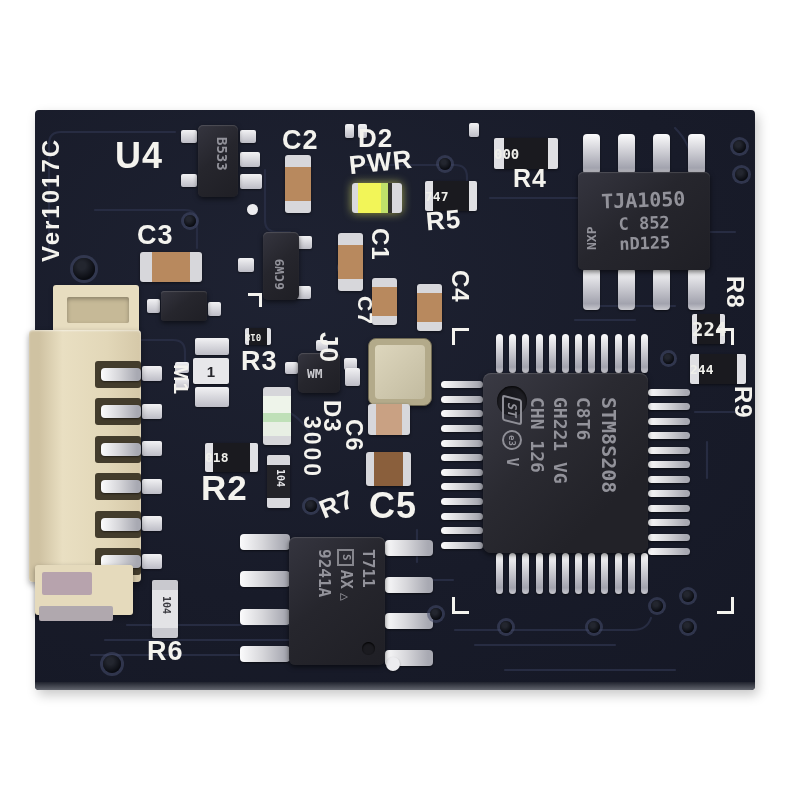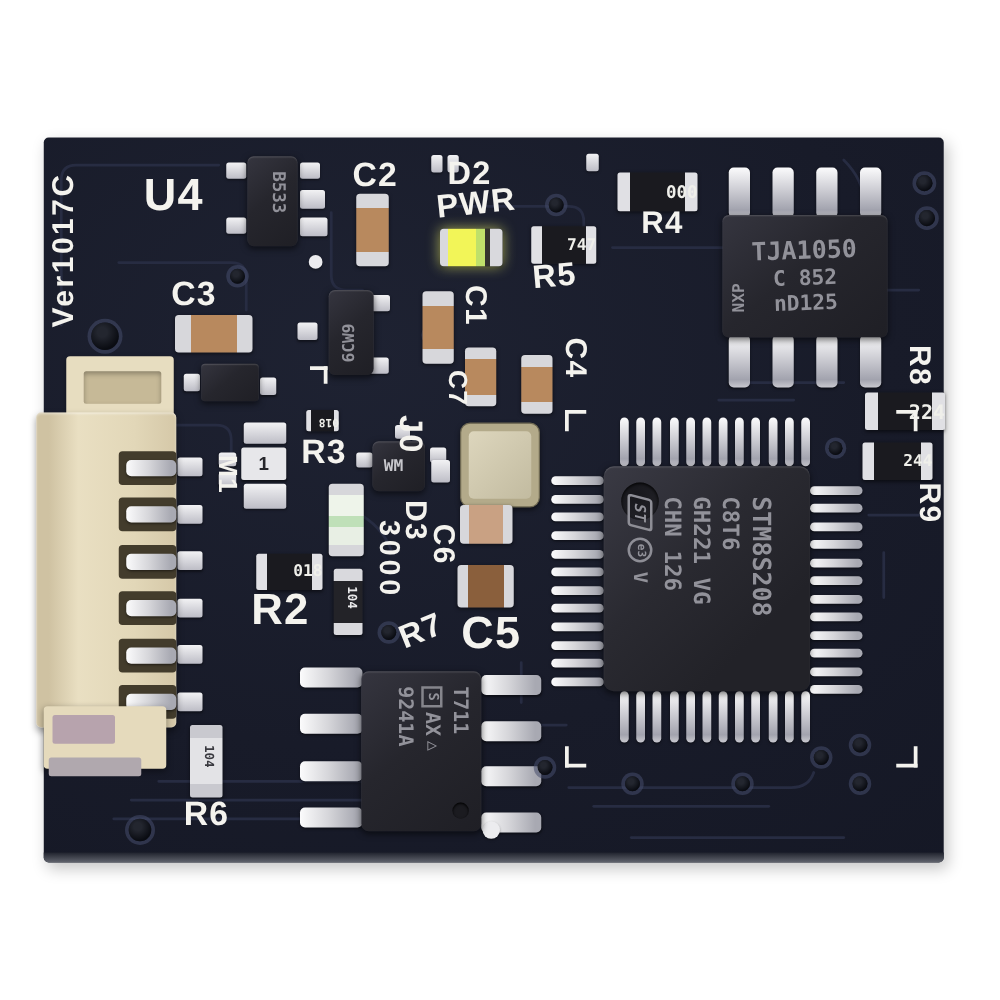--- a/index.html
+++ b/index.html
@@ -25,21 +25,21 @@
     border-radius:4px;box-shadow:0 1px 2px rgba(0,0,0,.5);}
   .pinrow{position:absolute;display:flex;justify-content:space-between;z-index:2;}
   .pinrow.v{flex-direction:column;}
   .padsq{position:absolute;z-index:2;background:linear-gradient(180deg,#f2f2f4,#bdbdc6);
     border-radius:2px;box-shadow:0 1px 2px rgba(0,0,0,.45);}
   .padf{background:linear-gradient(180deg,#f2f2f4,#bdbdc6);border-radius:2px;box-shadow:0 1px 2px rgba(0,0,0,.45);}
   .capv{position:absolute;z-index:3;border-radius:3px;box-shadow:0 1px 3px rgba(0,0,0,.5);
     background:linear-gradient(180deg,#d7d7db 0 20%,#b8895e 20% 80%,#d7d7db 80%);}
   .caph{position:absolute;z-index:3;border-radius:3px;box-shadow:0 1px 3px rgba(0,0,0,.5);
     background:linear-gradient(90deg,#d7d7db 0 20%,#b8895e 20% 80%,#d7d7db 80%);}
-  .resh{position:absolute;z-index:3;border-radius:2px;display:flex;align-items:center;justify-content:flex-end;
+  .resh{position:absolute;z-index:3;border-radius:2px;display:flex;align-items:center;justify-content:flex-start;
     background:linear-gradient(90deg,#e0e0e4 0 16%,#1a1a1f 16% 84%,#e0e0e4 84%);
     color:#efefea;font-family:"DejaVu Sans Mono",monospace;font-weight:700;
     box-shadow:0 1px 3px rgba(0,0,0,.5);}
   .via{position:absolute;z-index:2;border-radius:50%;
     background:radial-gradient(circle at 40% 35%,#23262f 20%,#0a0c12 70%);
     box-shadow:0 0 0 3px rgba(70,76,108,.55);}
   .wdot{position:absolute;z-index:2;border-radius:50%;background:#ececef;box-shadow:0 1px 2px rgba(0,0,0,.35);}
   .bracket{position:absolute;z-index:5;width:14px;height:14px;}
   .conn{position:absolute;z-index:6;}
 </style>
@@ -132,21 +132,21 @@
       </div>
     <div class="chip" style="left:543px;top:62px;width:132px;height:98px">
       <span class="ictxt rotm90" style="position:absolute;left:6px;top:78px;font-size:13px">NXP</span>
       <div style="position:absolute;inset:0;display:flex;flex-direction:column;align-items:center;justify-content:center;transform:rotate(-2deg)">
         <span class="ictxt" style="font-size:20px">TJA1050</span>
         <span class="ictxt" style="font-size:17px">C 852</span>
         <span class="ictxt" style="font-size:17px">nD125</span>
       </div>
     </div>
 
-    <div class="resh" style="left:657px;top:204px;width:64px;height:30px;font-size:16px">
+    <div class="resh" style="left:657px;top:204px;width:33px;height:30px;font-size:19px">
         <span>224</span>
       </div>
     <div class="resh" style="left:655px;top:244px;width:56px;height:30px;font-size:13px">
         <span>244</span>
       </div>
 
     <div class="padsq" style="left:203px;top:148px;width:16px;height:14px"></div>
     <div class="padsq" style="left:262px;top:126px;width:15px;height:13px"></div>
     <div class="padsq" style="left:260px;top:176px;width:16px;height:13px"></div>
     <div class="chip" style="left:228px;top:122px;width:36px;height:68px">

